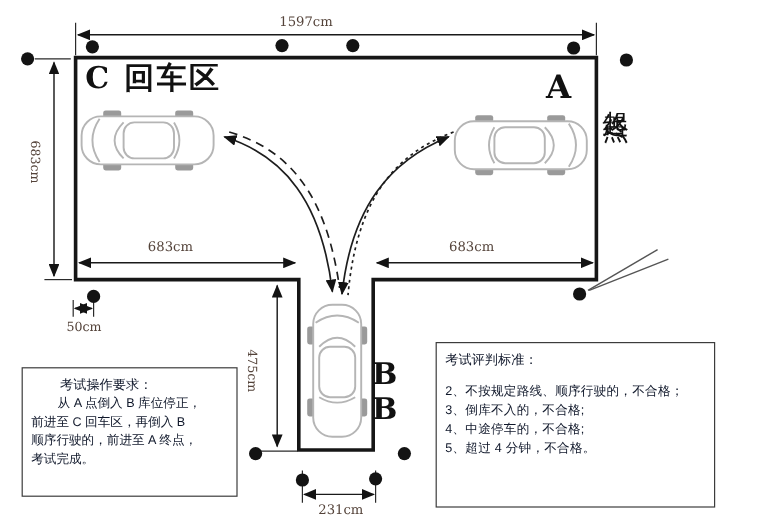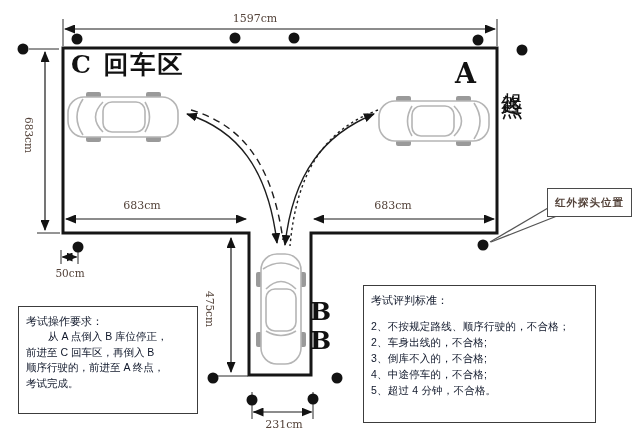--- a/index.html
+++ b/index.html
@@ -29,21 +29,21 @@
     display:flex;align-items:center;justify-content:center;
     font-size:10.5px;color:#54433a;font-weight:bold;letter-spacing:1px;
   }
   .textbox{
     position:absolute;background:#fff;border:1.5px solid #3c3c3c;
     color:#0f172a;font-weight:normal;overflow:hidden;
   }
   .textbox .tb-title{font-size:11px;white-space:nowrap;}
   .textbox .tb-line{font-size:10.5px;line-height:15.5px;white-space:nowrap;}
   #req-box{left:18px;top:306px;width:164px;height:94px;padding:6px 7px;}
-  #req-box .tb-title{line-height:16px;}
+  #req-box .tb-title{line-height:16px;margin-left:24px;}
   #req-box .tb-line.indent{text-indent:22px;}
   #crit-box{left:363px;top:285px;width:217px;height:122px;padding:7px 7px;}
   #crit-box .tb-title{line-height:15px;margin-bottom:10px;}
   #crit-box .tb-line{line-height:16px;letter-spacing:0.2px;}
 </style>
 </head>
 <body>
 
 <div class="stage">
 
@@ -141,34 +141,30 @@
   <div class="lbl dim vdim" style="left:188px;top:303px;width:44px;">475cm</div>
   <div class="lbl dim" style="left:46px;top:267px;width:48px;font-size:10.5px;">50cm</div>
   <div class="lbl dim" style="left:254px;top:418px;width:60px;">231cm</div>
 
   <div class="lbl area" style="left:71px;top:48px;font-size:25px;">C 回车区</div>
   <div class="lbl area" style="left:455px;top:58px;font-size:27px;">A</div>
   <div class="lbl area" style="left:310px;top:297px;font-size:25px;">B</div>
   <div class="lbl area" style="left:310px;top:326px;font-size:25px;">B</div>
   <div class="lbl vertical-cjk" style="left:500px;top:75px;height:86px;">起终点</div>
 
-  <div class="callout-box">
-    <span>红外探头位置</span>
-  </div>
 
   <div class="textbox" id="req-box">
     <div class="tb-title">考试操作要求：</div>
     <div class="tb-line indent">从 A 点倒入 B 库位停正，</div>
     <div class="tb-line">前进至 C 回车区，再倒入 B</div>
     <div class="tb-line">顺序行驶的，前进至 A 终点，</div>
     <div class="tb-line">考试完成。</div>
   </div>
 
   <div class="textbox" id="crit-box">
     <div class="tb-title">考试评判标准：</div>
     <div class="tb-line">2、不按规定路线、顺序行驶的，不合格；</div>
-    <div class="tb-line">2、车身出线的，不合格;</div>
     <div class="tb-line">3、倒库不入的，不合格;</div>
     <div class="tb-line">4、中途停车的，不合格;</div>
     <div class="tb-line">5、超过 4 分钟，不合格。</div>
   </div>
 
 </div>
 
 </body></html>

